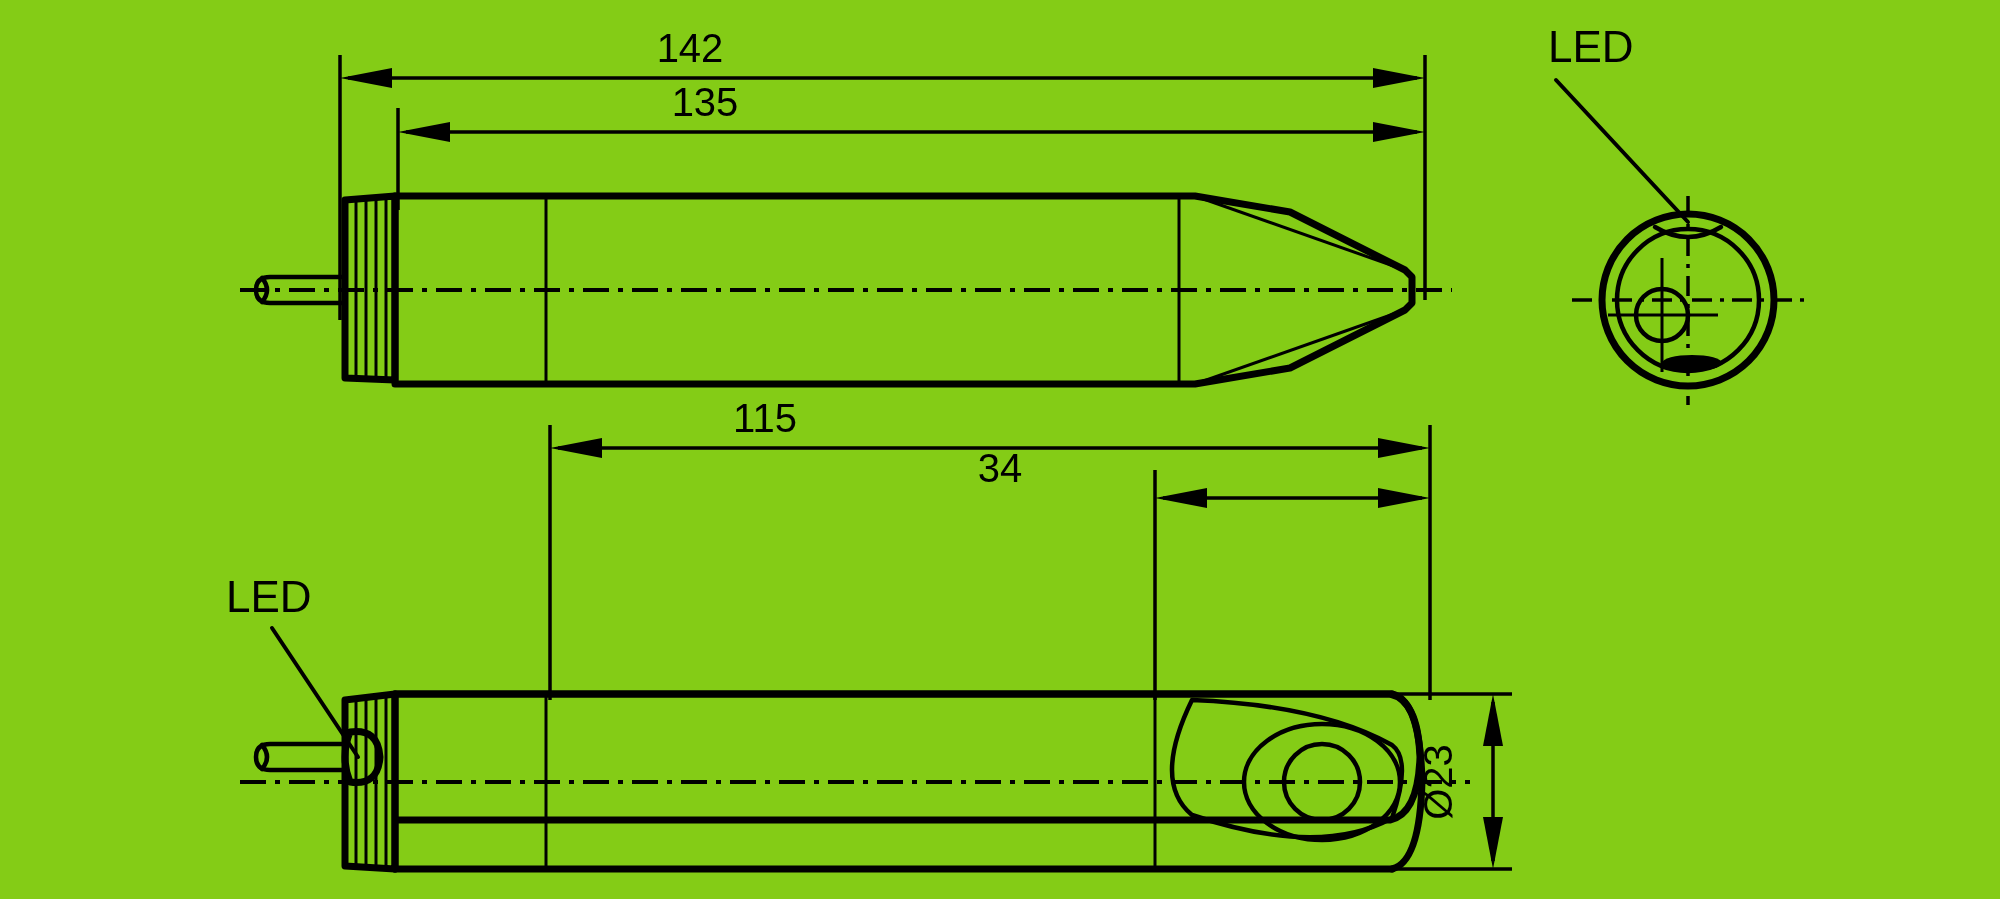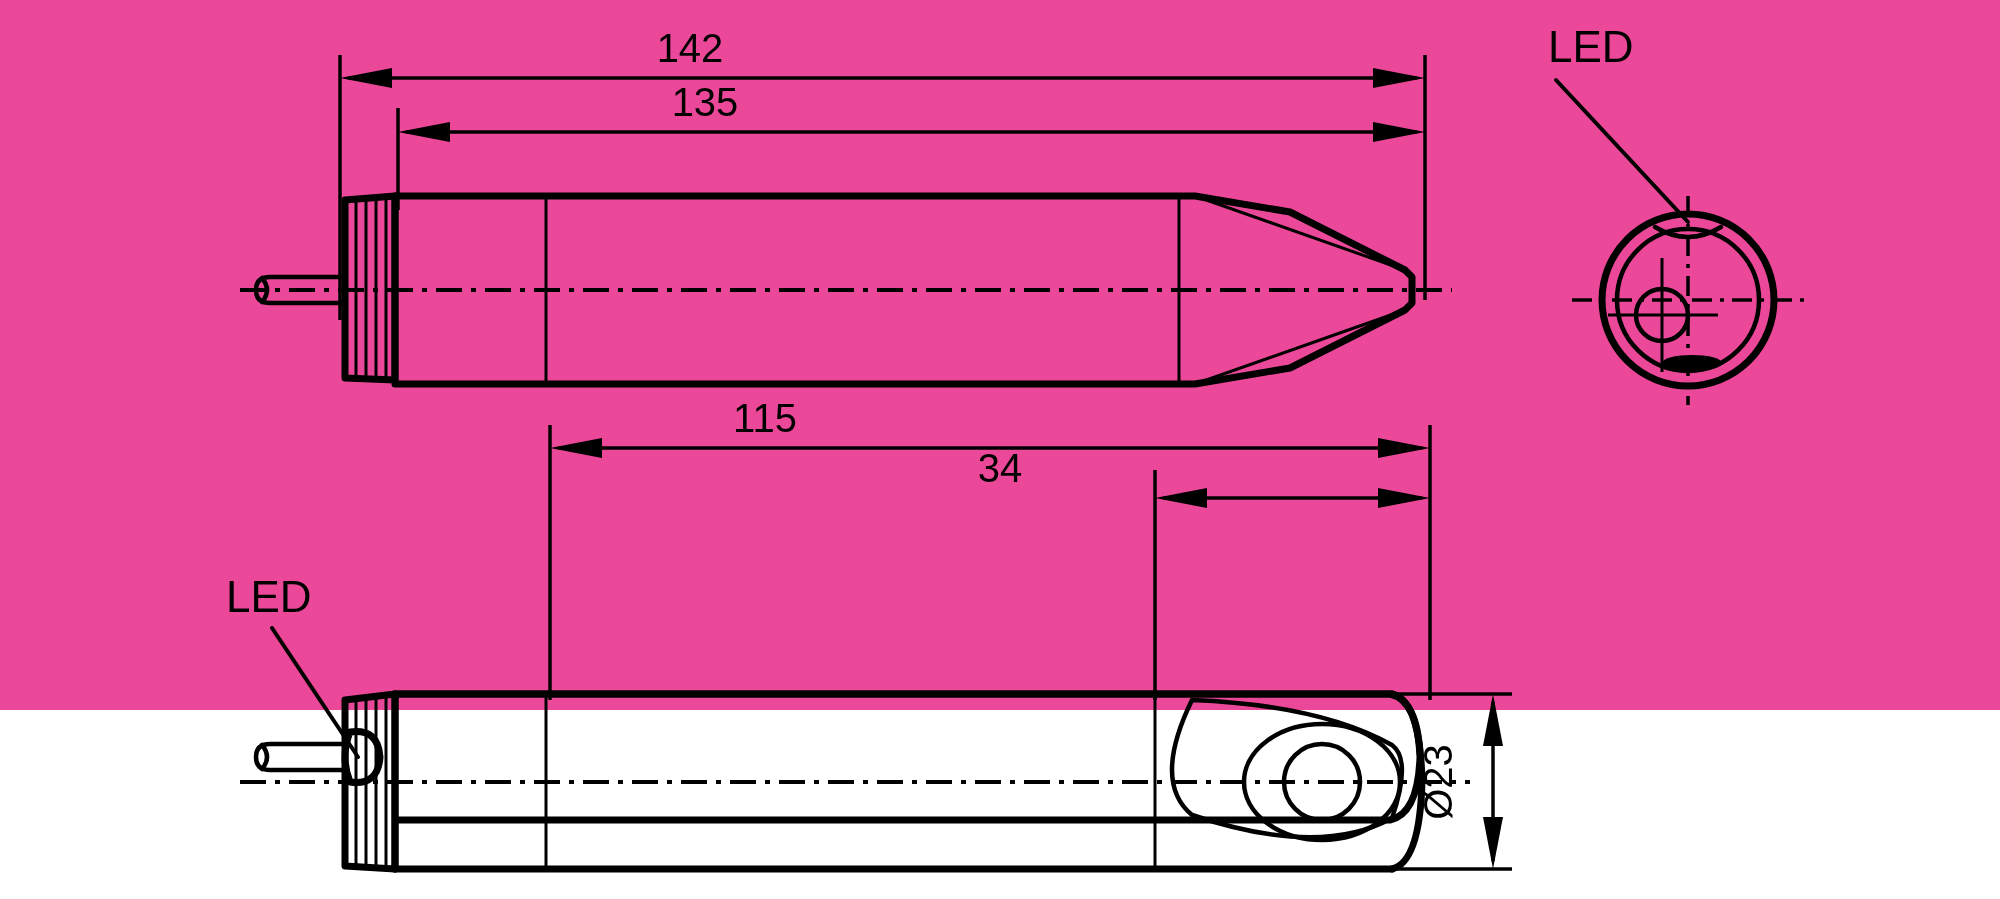--- a/index.html
+++ b/index.html
@@ -9,22 +9,22 @@
   }
   body {
     width: 2000px;
     height: 899px;
     overflow: hidden;
     font-family: "Liberation Sans", sans-serif;
   }
   #drawing-root {
     position: relative;
     width: 2000px;
-    height: 710px;
-    background: #ec4899;
+    height: 899px;
+    background: #84cc16;
   }
   svg#technical-drawing {
     display: block;
     width: 2000px;
     height: 899px;
   }
   .dim-text {
     font-family: "Liberation Sans", sans-serif;
     font-size: 40px;
     fill: #000000;

